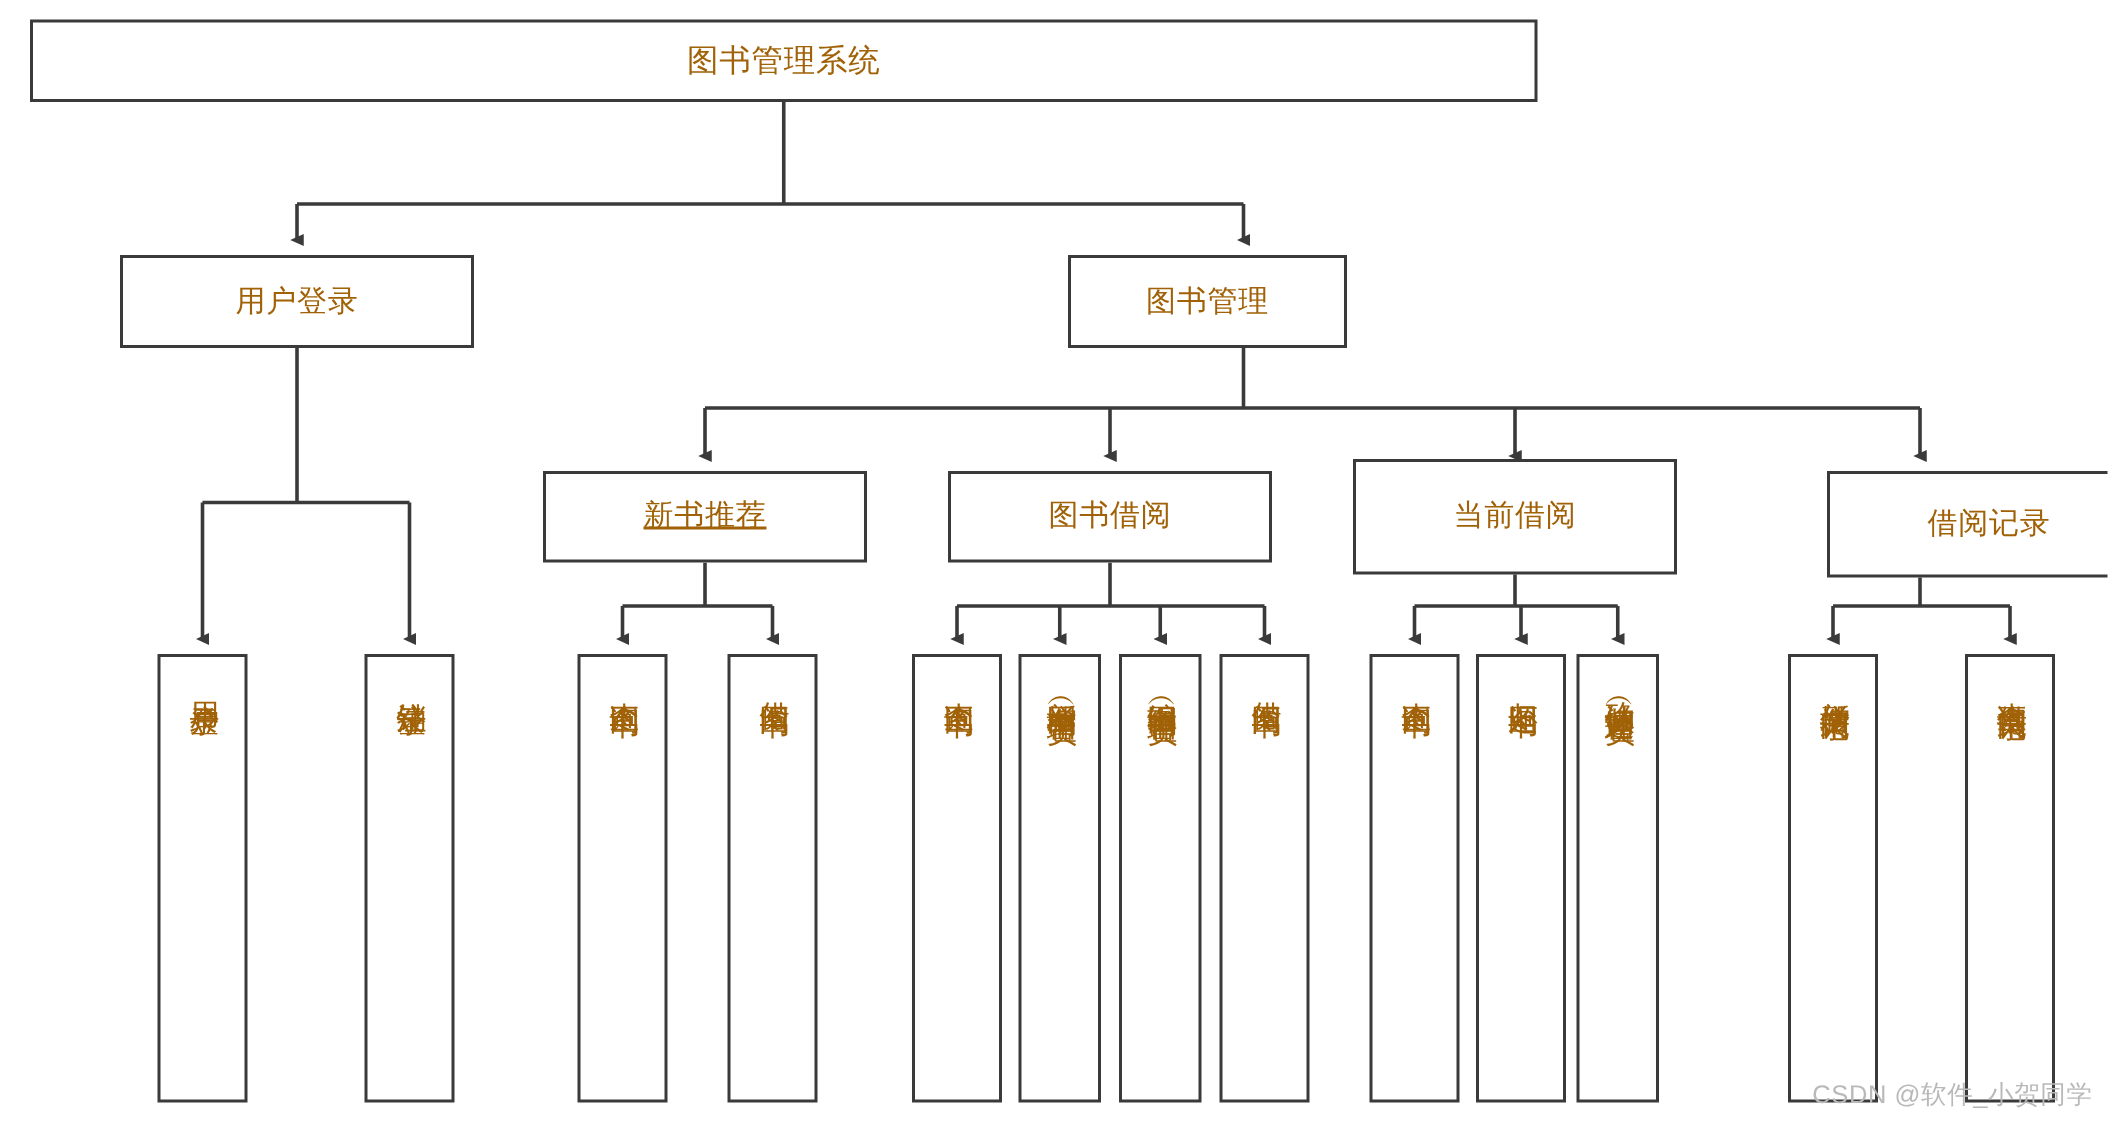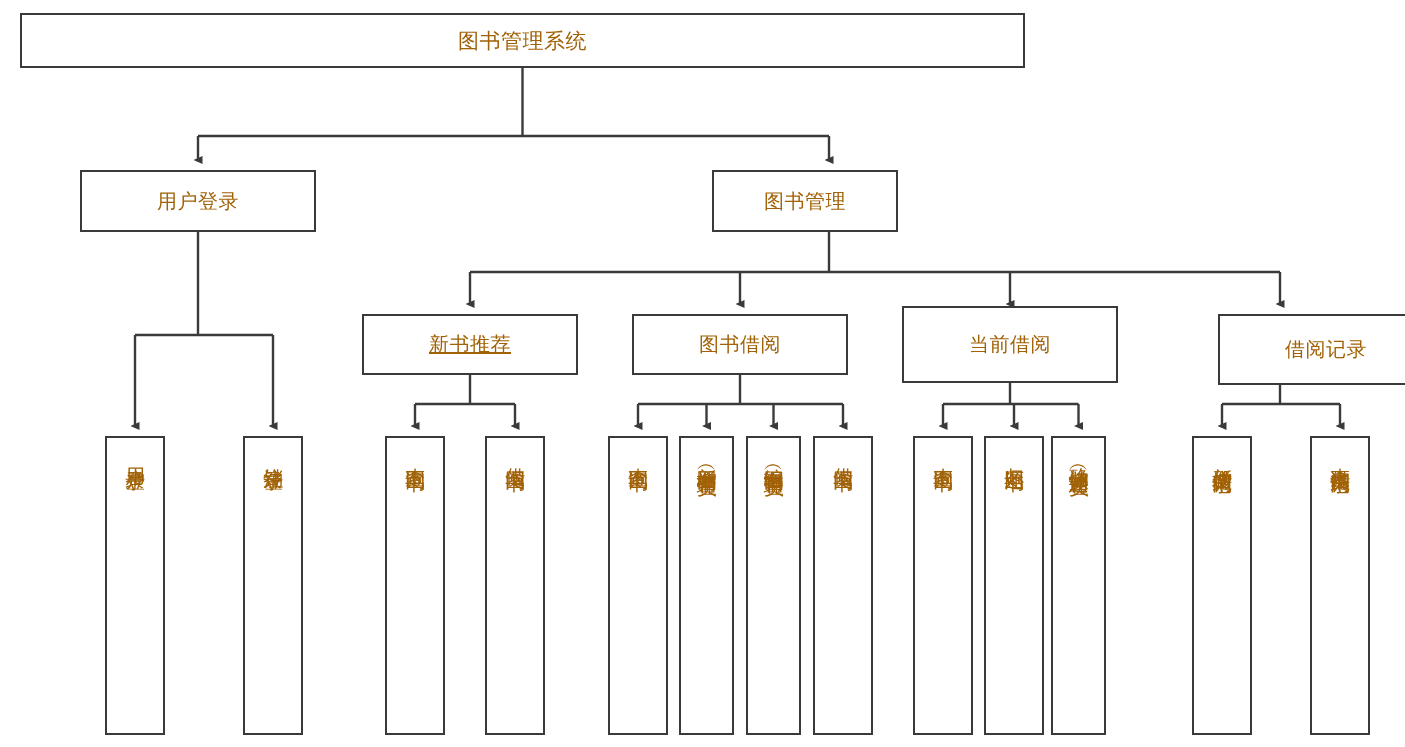--- a/index.html
+++ b/index.html
@@ -171,13 +171,14 @@
         <span class="label">确认归还（管理员）</span>
       </div>
       <div class="node node-leaf" style="left: 1192px; top: 436px; width: 60px; height: 299px;">
         <span class="label">新增借阅记录</span>
       </div>
       <div class="node node-leaf" style="left: 1310px; top: 436px; width: 60px; height: 299px;">
         <span class="label">查询借阅记录</span>
       </div>
     </div>
 
+  <div class="watermark">CSDN @软件_小贺同学</div>
 </div>
 
 </body></html>

